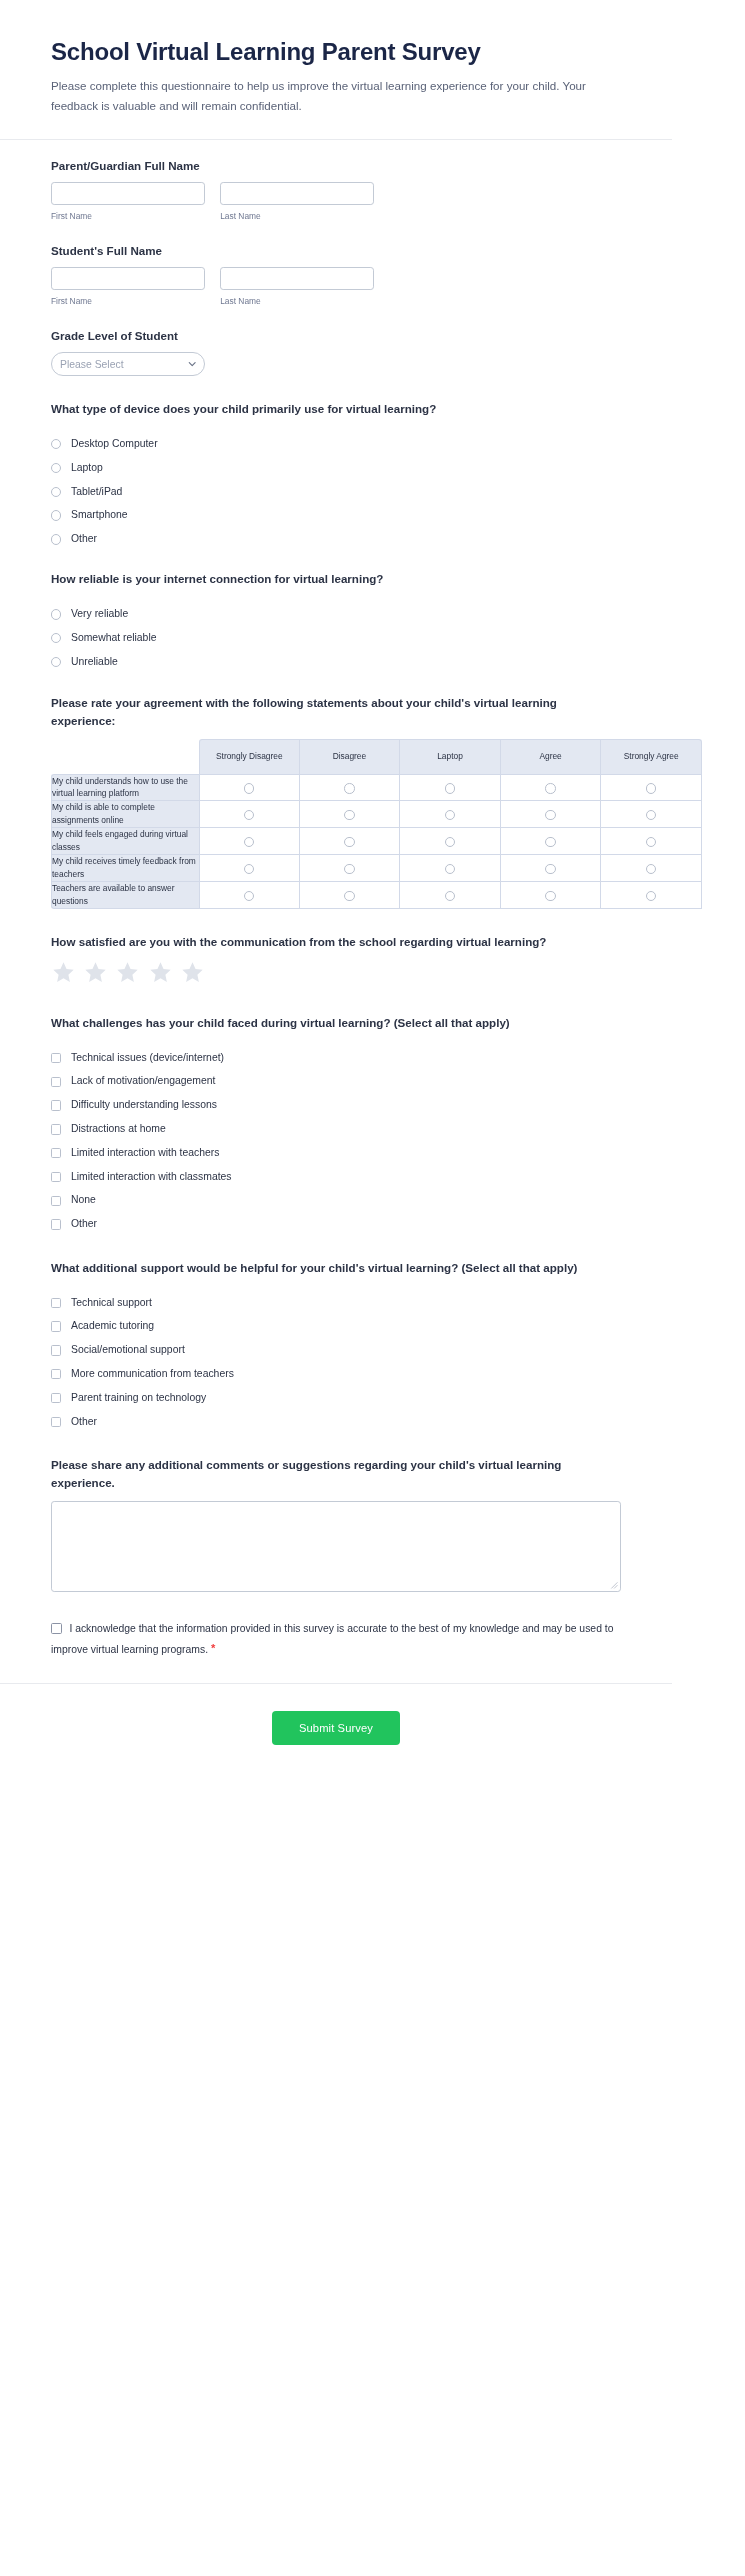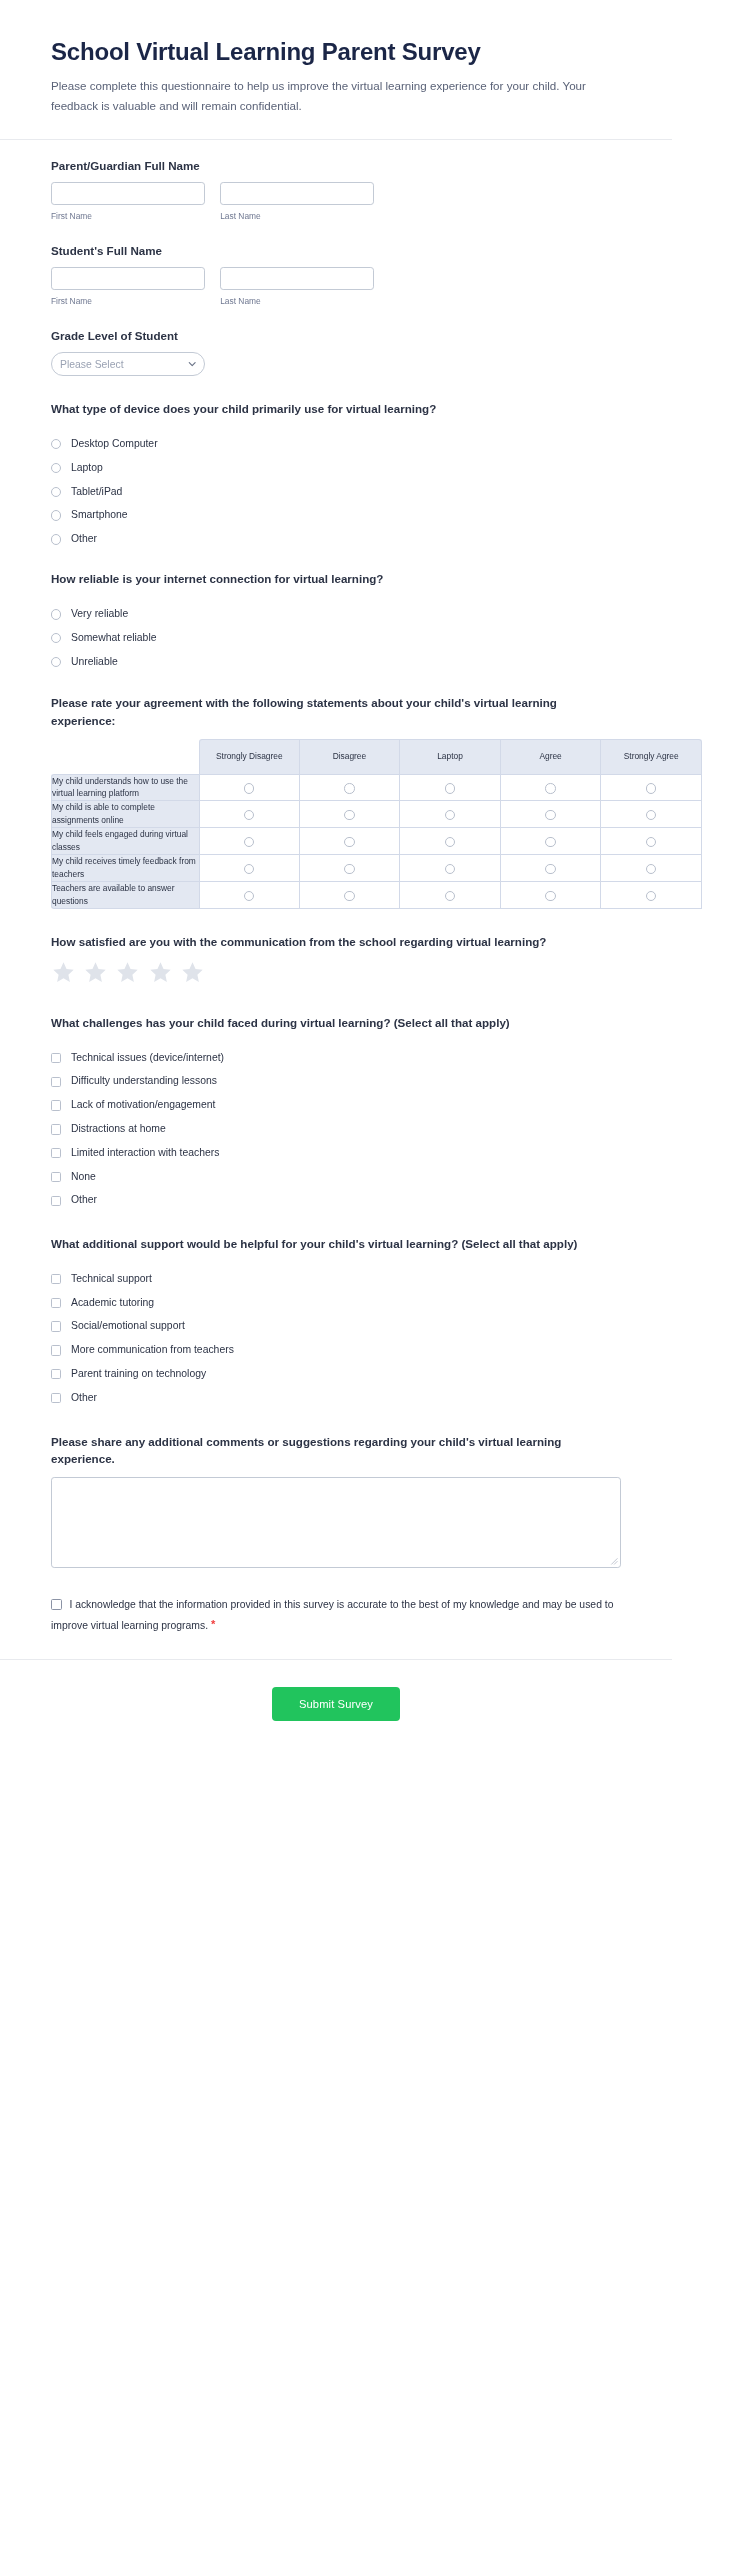--- a/index.html
+++ b/index.html
@@ -417,33 +417,37 @@
 
     <div class="field" style="margin-bottom:26px;">
       <span class="field-label q-label">What challenges has your child faced during virtual learning? (Select all that apply)</span>
       <div class="opt-list">
         <div class="opt-row">
           <span class="check-mark"></span>
           <span class="opt-text">Technical issues (device/internet)</span>
         </div>
         <div class="opt-row">
           <span class="check-mark"></span>
+          <span class="opt-text">Lack of motivation/engagement</span>
+        </div>
+        <div class="opt-row">
+          <span class="check-mark"></span>
           <span class="opt-text">Difficulty understanding lessons</span>
         </div>
         <div class="opt-row">
           <span class="check-mark"></span>
-          <span class="opt-text">Lack of motivation/engagement</span>
-        </div>
-        <div class="opt-row">
-          <span class="check-mark"></span>
           <span class="opt-text">Distractions at home</span>
         </div>
         <div class="opt-row">
           <span class="check-mark"></span>
           <span class="opt-text">Limited interaction with teachers</span>
+        </div>
+        <div class="opt-row">
+          <span class="check-mark"></span>
+          <span class="opt-text">Limited interaction with classmates</span>
         </div>
         <div class="opt-row">
           <span class="check-mark"></span>
           <span class="opt-text">None</span>
         </div>
         <div class="opt-row">
           <span class="check-mark"></span>
           <span class="opt-text">Other</span>
         </div>
       </div>

